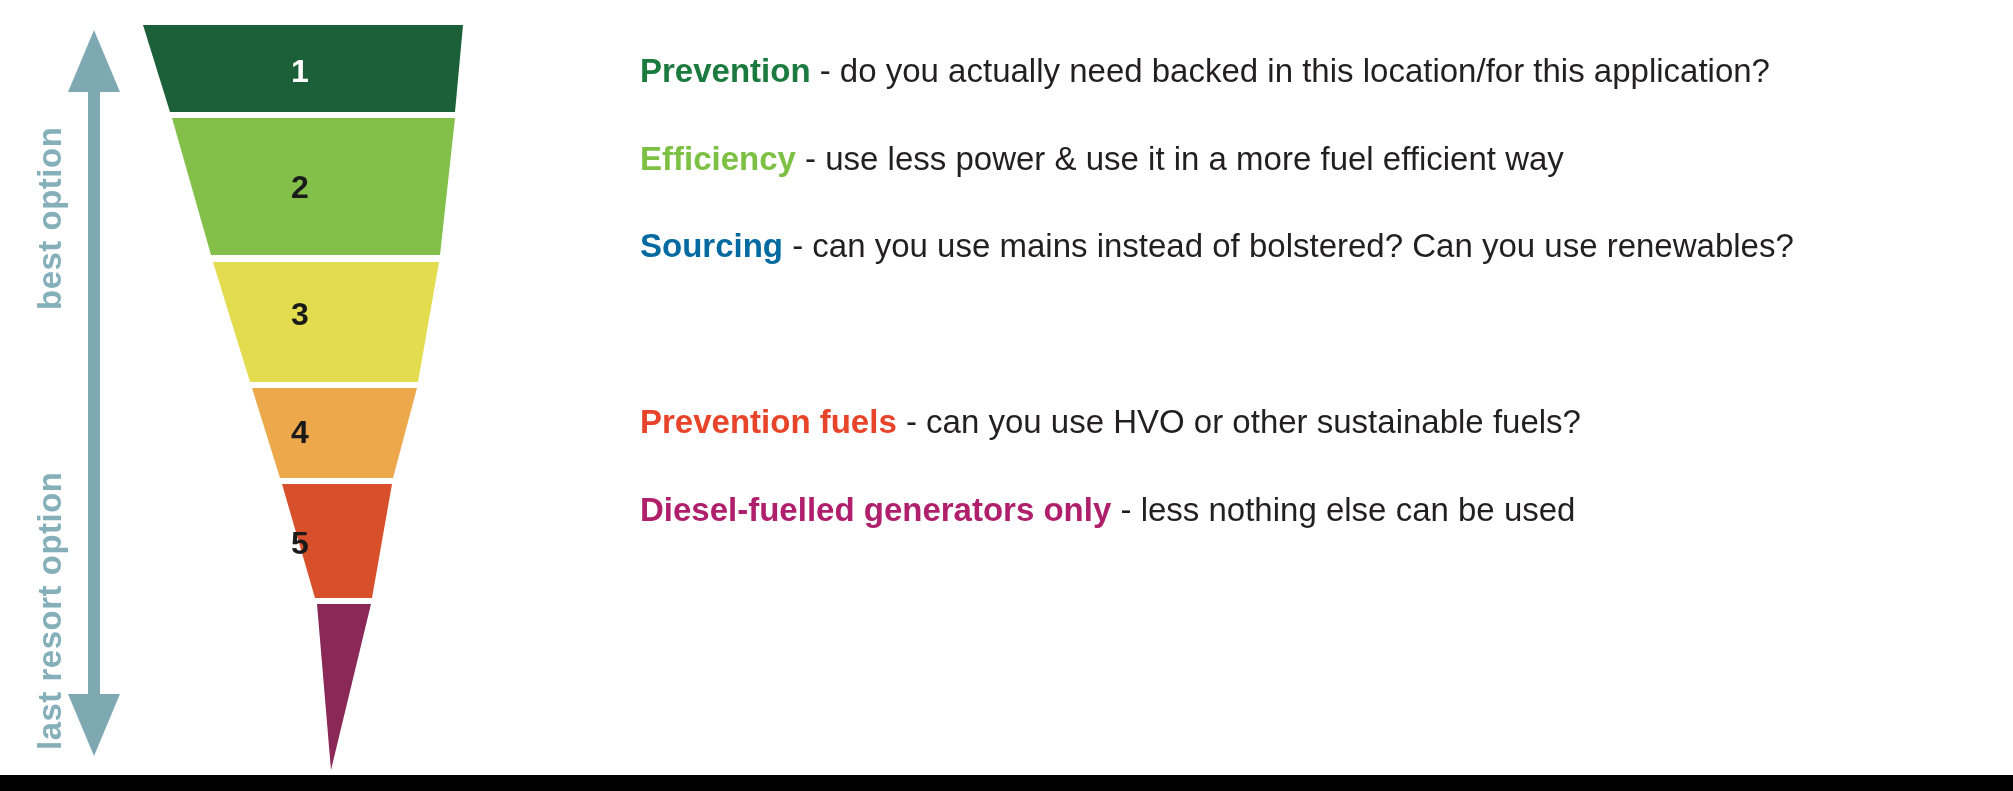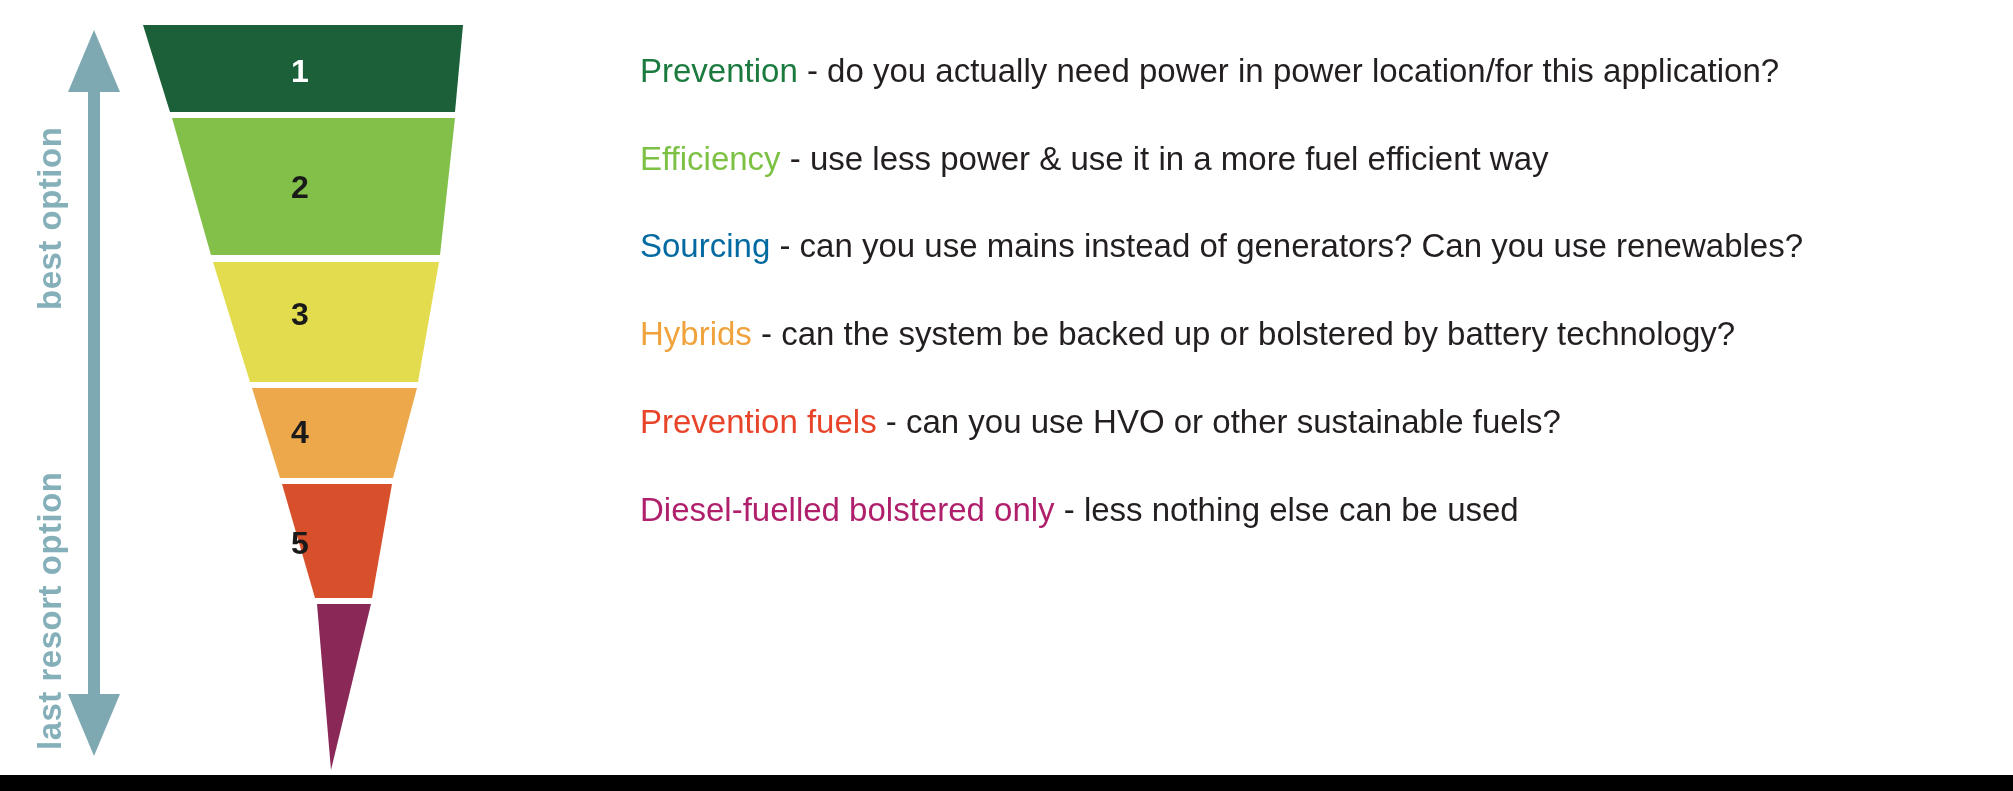--- a/index.html
+++ b/index.html
@@ -41,21 +41,21 @@
 
   
   .rows{position:absolute;left:640px;top:0px;width:1360px;height:791px;}
   .row{
     position:absolute;left:0;
     font-size:33px;
     color:#231f20;
     white-space:nowrap;
     line-height:1.1;
   }
-  .row .hd{font-weight:normal;text-align:center;}
+  .row .hd{font-weight:bold;text-align:center;}
   .row .bd{font-weight:normal;color:#231f20;}
 </style>
 </head>
 <body>
 
 <div id="stage" style="background: rgb(255, 255, 255);">
 
   <div class="axis-arrow">
     <svg width="80" height="745" viewBox="0 0 80 745" xmlns="http://www.w3.org/2000/svg">
       <g>
@@ -94,39 +94,36 @@
       <text class="band-num" id="band-num-2" x="300" y="325" text-anchor="middle" fill="#1a1a1a">3</text>
       <text class="band-num" id="band-num-3" x="300" y="443" text-anchor="middle" fill="#1a1a1a">4</text>
       <text class="band-num" id="band-num-4" x="300" y="554" text-anchor="middle" fill="#1a1a1a">5</text>
       <text class="band-num" id="band-num-5" x="300" y="665" text-anchor="middle" fill="#ffffff">6</text>
     </svg>
   </div>
 
   <div class="rows">
 
     <div class="row" id="row-0" style="top:53px;">
-      <span class="hd" style="color: rgb(27, 122, 62);">Prevention</span><span class="bd"> - do you actually need power in power location/for this application?</span>
+      <span class="hd" style="color: rgb(27, 122, 62);">Prevention</span><span class="bd"> - do you actually need backed in this location/for this application?</span>
     </div>
 
     <div class="row" id="row-1" style="top:141px;">
       <span class="hd" style="color: rgb(124, 193, 67);">Efficiency</span><span class="bd"> - use less power &amp; use it in a more fuel efficient way</span>
     </div>
 
     <div class="row" id="row-2" style="top:228px;">
-      <span class="hd" style="color: #0369a1;">Sourcing</span><span class="bd"> - can you use mains instead of generators? Can you use renewables?</span>
+      <span class="hd" style="color: #0369a1;">Sourcing</span><span class="bd"> - can you use mains instead of bolstered? Can you use renewables?</span>
     </div>
 
-    <div class="row" id="row-3" style="top:316px;">
-      <span class="hd" style="color: rgb(240, 163, 60);">Hybrids</span><span class="bd"> - can the system be backed up or bolstered by battery technology?</span>
-    </div>
 
     <div class="row" id="row-4" style="top:404px;">
       <span class="hd" style="color: rgb(232, 68, 42);">Prevention fuels</span><span class="bd"> - can you use HVO or other sustainable fuels?</span>
     </div>
 
     <div class="row" id="row-5" style="top:492px;">
-      <span class="hd" style="color: rgb(176, 31, 107);">Diesel-fuelled bolstered only</span><span class="bd"> - less nothing else can be used</span>
+      <span class="hd" style="color: rgb(176, 31, 107);">Diesel-fuelled generators only</span><span class="bd"> - less nothing else can be used</span>
     </div>
 
   </div>
 
   <div class="bottom-strip"></div>
 </div>
 
 </body></html>

